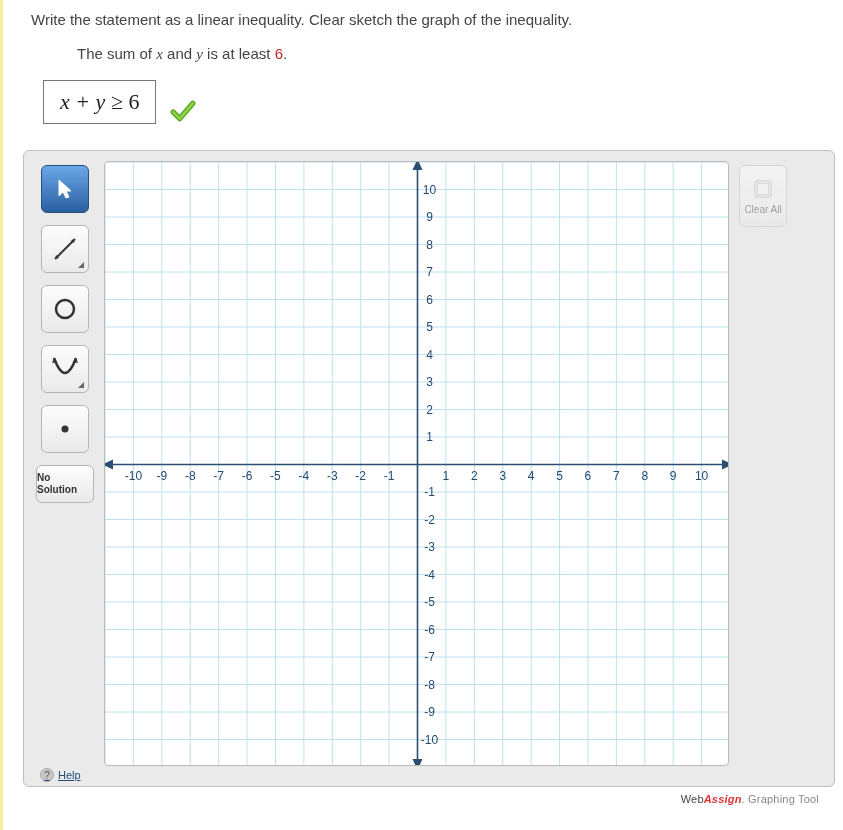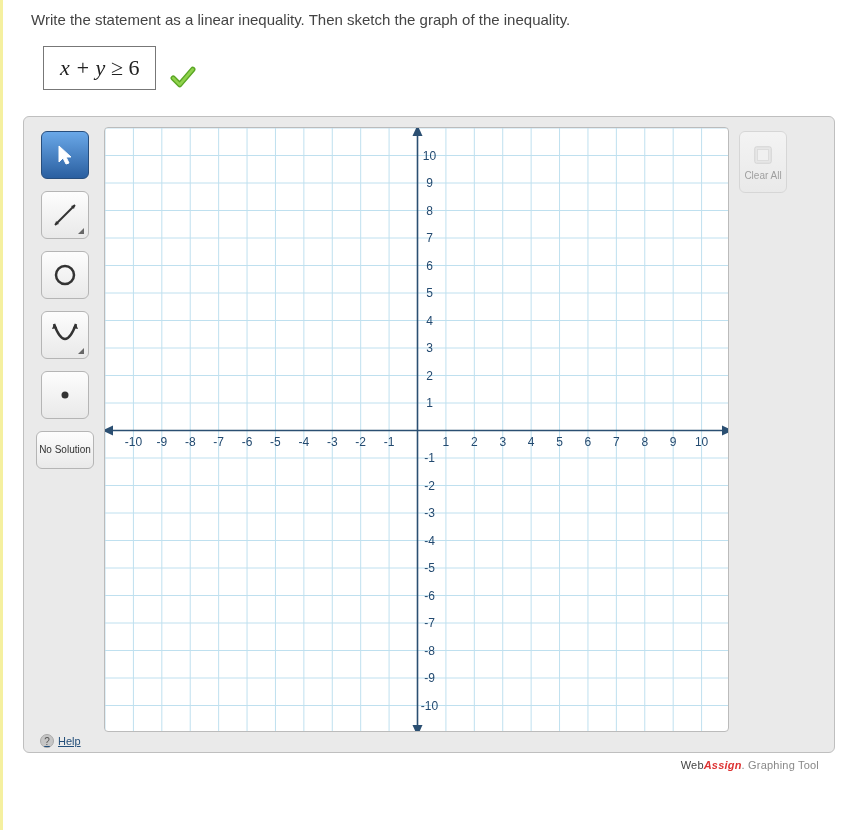--- a/index.html
+++ b/index.html
@@ -57,20 +57,21 @@
   .tri-corner {
     position: absolute; bottom: 4px; right: 4px;
     width: 0; height: 0;
     border-left: 6px solid transparent;
     border-bottom: 6px solid #666;
   }
   .nosol {
     width: 58px; height: 38px;
     font-size: 10px; line-height: 12px; 
     color: #333;
+    font-weight: bold;
   }
 
   .graph-area {
     width: 625px; height: 605px;
     background: #fff;
     border: 1px solid #bbb;
     border-radius: 4px;
     position: relative;
     overflow: hidden;
   }
@@ -107,21 +108,24 @@
     border: 1px solid #aaa;
   }
   .brand { font-size: 11px; color: #888; letter-spacing: .2px; }
   .brand b { color: #d33; font-weight: bold; font-style: italic; }
 
 </style>
 </head>
 <body>
 
 <div class="page">
-  <div class="q-text">Write the statement as a linear inequality. Then sketch the graph of the inequality.</div>
+  <div class="q-text">Write the statement as a linear inequality. Clear sketch the graph of the inequality.</div>
+  <div class="q-text indent">
+    <span>The sum of </span><span class="var">x</span><span> and </span><span class="var">y</span><span> is at least </span><span class="red">6</span><span>.</span>
+  </div>
 
   <div class="answer-row">
     <div class="answer-box">
       <span>x + y</span>
       <span style="font-style:normal">≥</span>
       <span style="font-style:normal">6</span>
     </div>
     <div class="checkmark">
       <svg viewBox="0 0 24 24">
           <path d="M3 13 L9 19 L21 5" fill="none" stroke="#5aa624" stroke-width="5" stroke-linecap="round" stroke-linejoin="round"></path>

